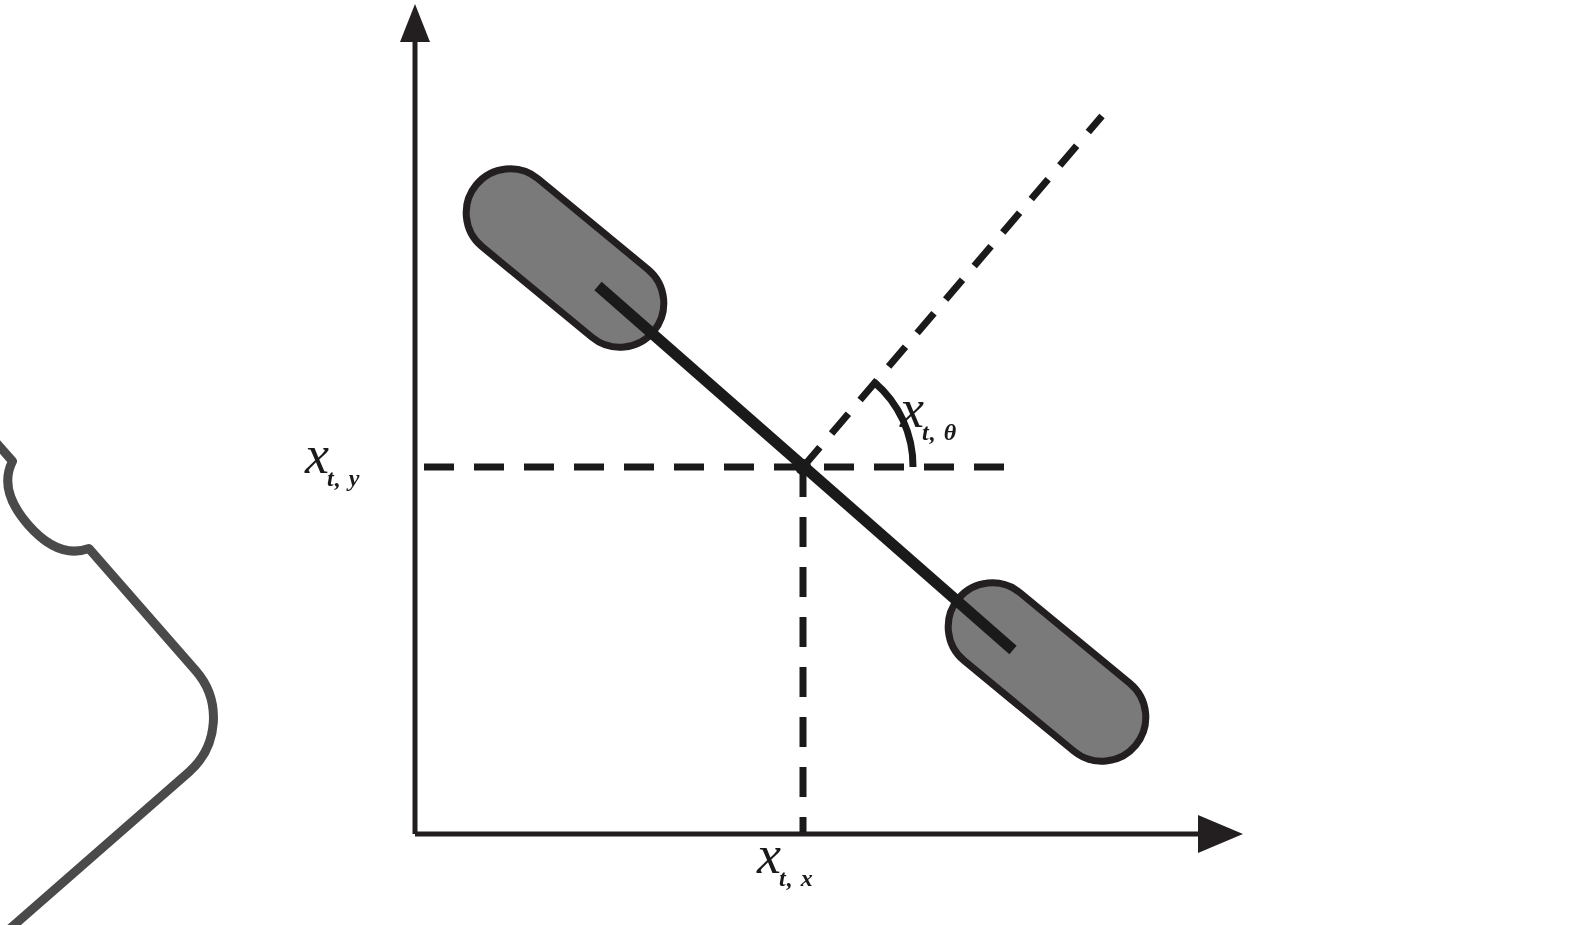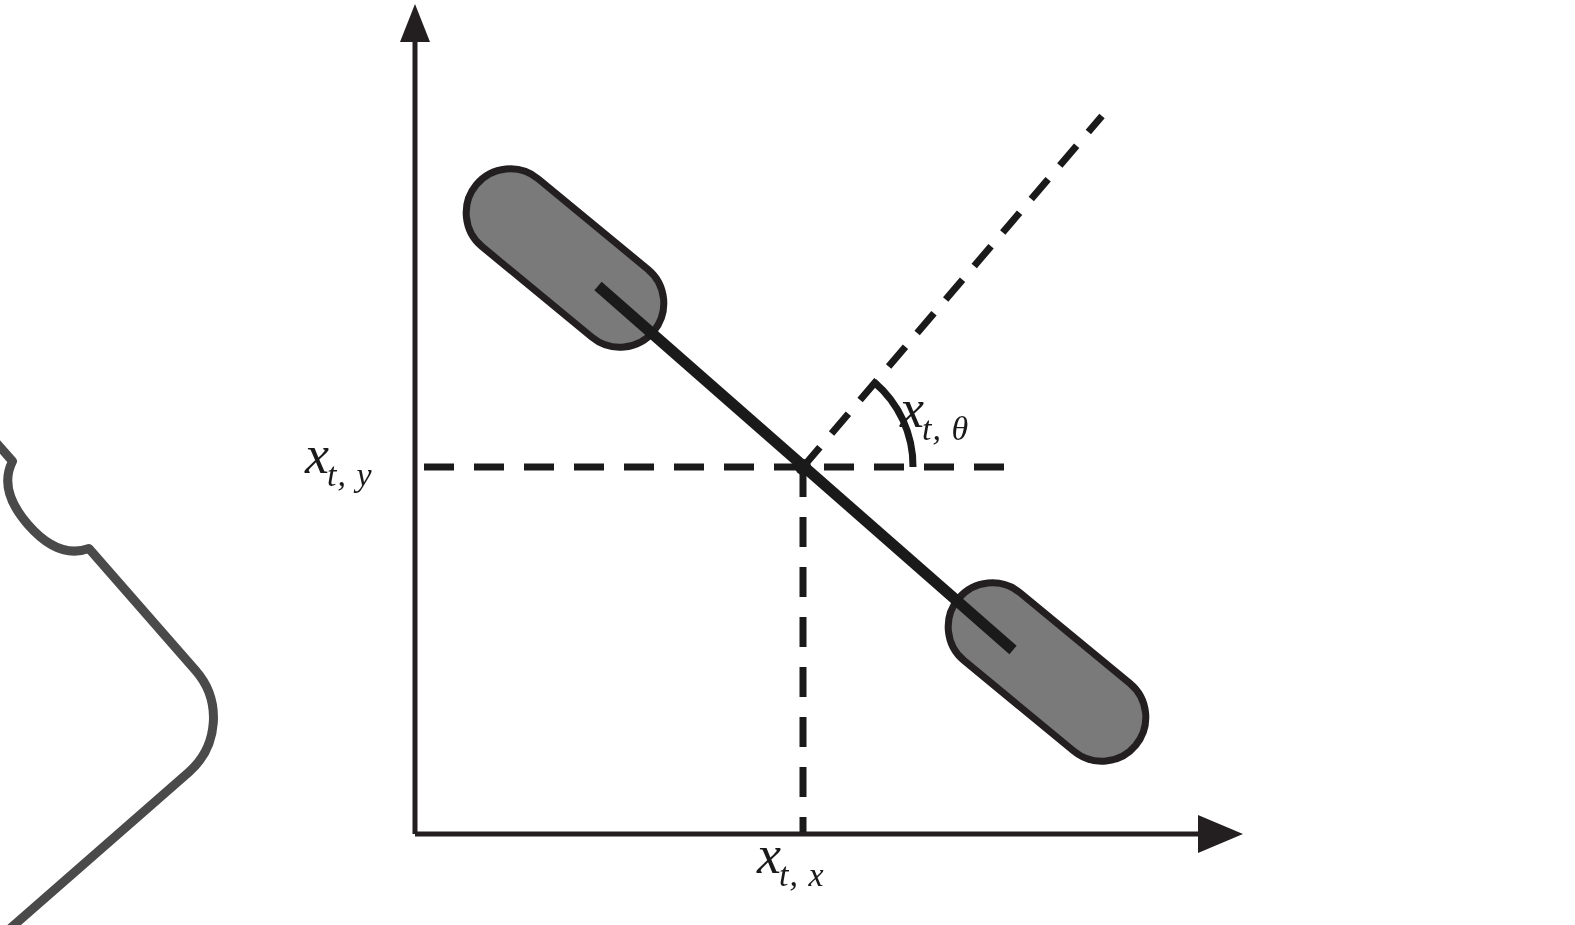--- a/index.html
+++ b/index.html
@@ -26,26 +26,27 @@
     font-family: "Liberation Serif", serif;
     font-style: italic;
     color: #1a1a1a;
     white-space: nowrap;
     user-select: none;
   }
   .math-label .base {
     font-size: 54px;
   }
   .math-label .sub {
-    font-size: 34px;
+    font-size: 24px;
     vertical-align: sub;
     position: relative;
     top: 9px;
     left: -2px;
     letter-spacing: 1px;
+    font-weight: bold;
   }
   #label-y  { left: 305px; top: 424px; }
   #label-x  { left: 757px; top: 824px; }
   #label-th { left: 900px; top: 378px; }
 </style>
 </head>
 <body>
 
 <svg id="figure" viewBox="0 0 1575 925" width="1575" height="925" xmlns="http://www.w3.org/2000/svg">
 

